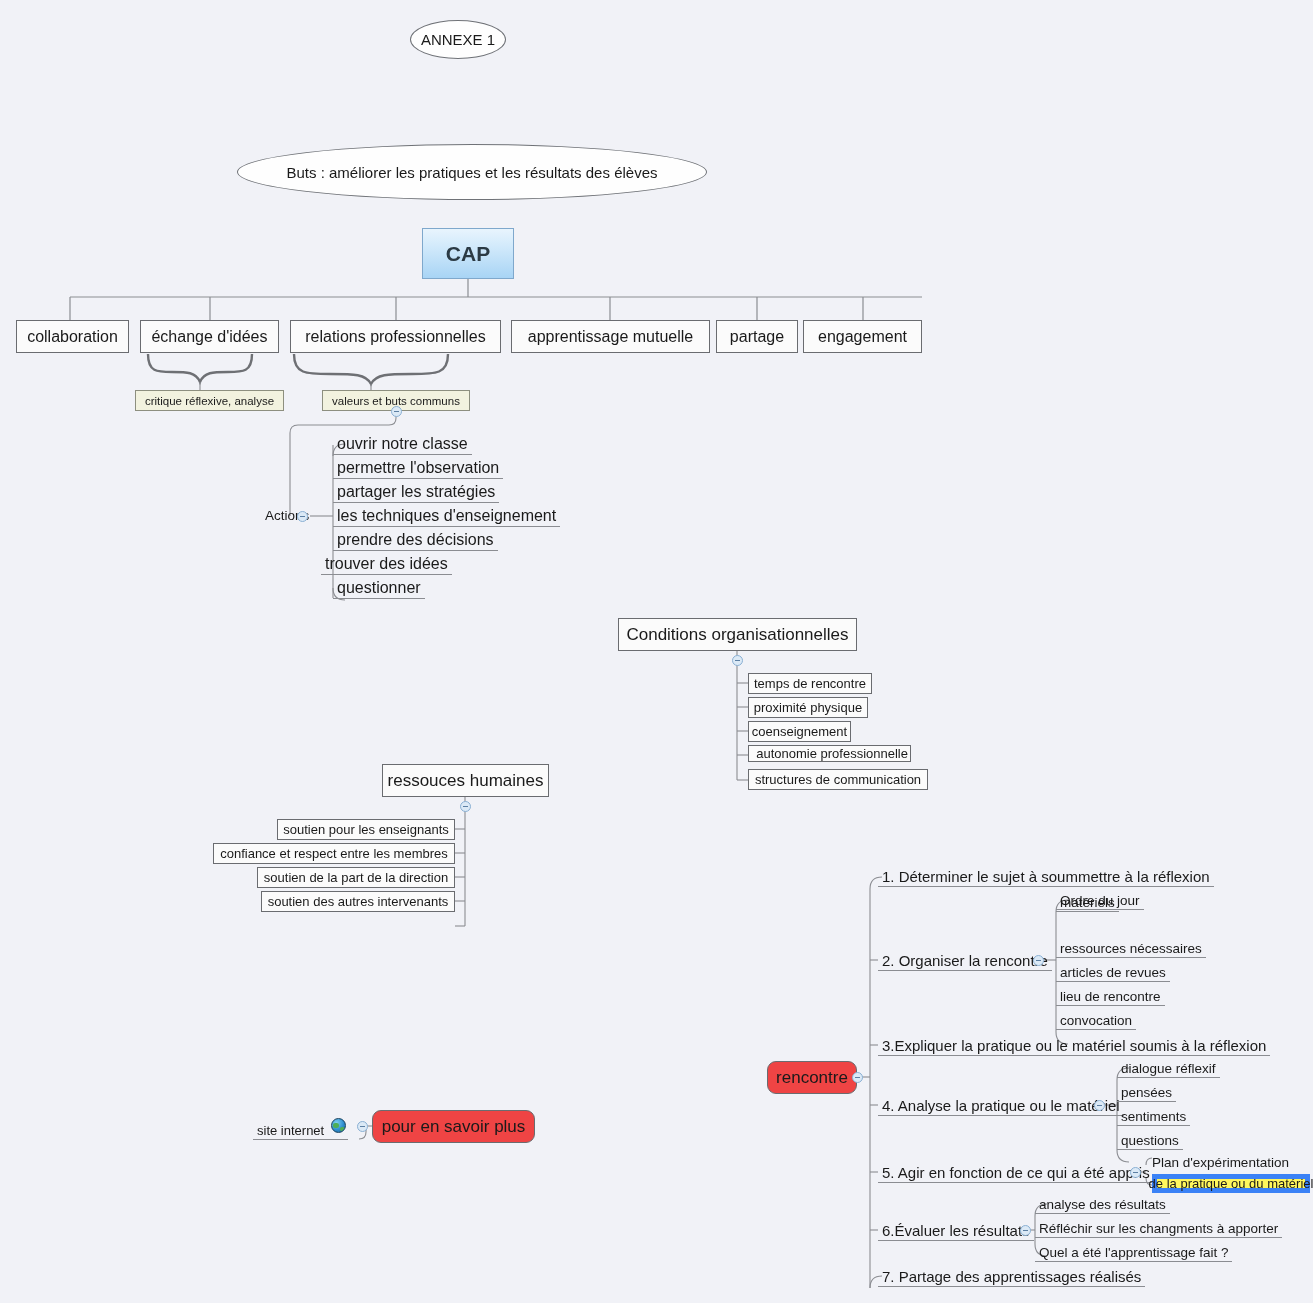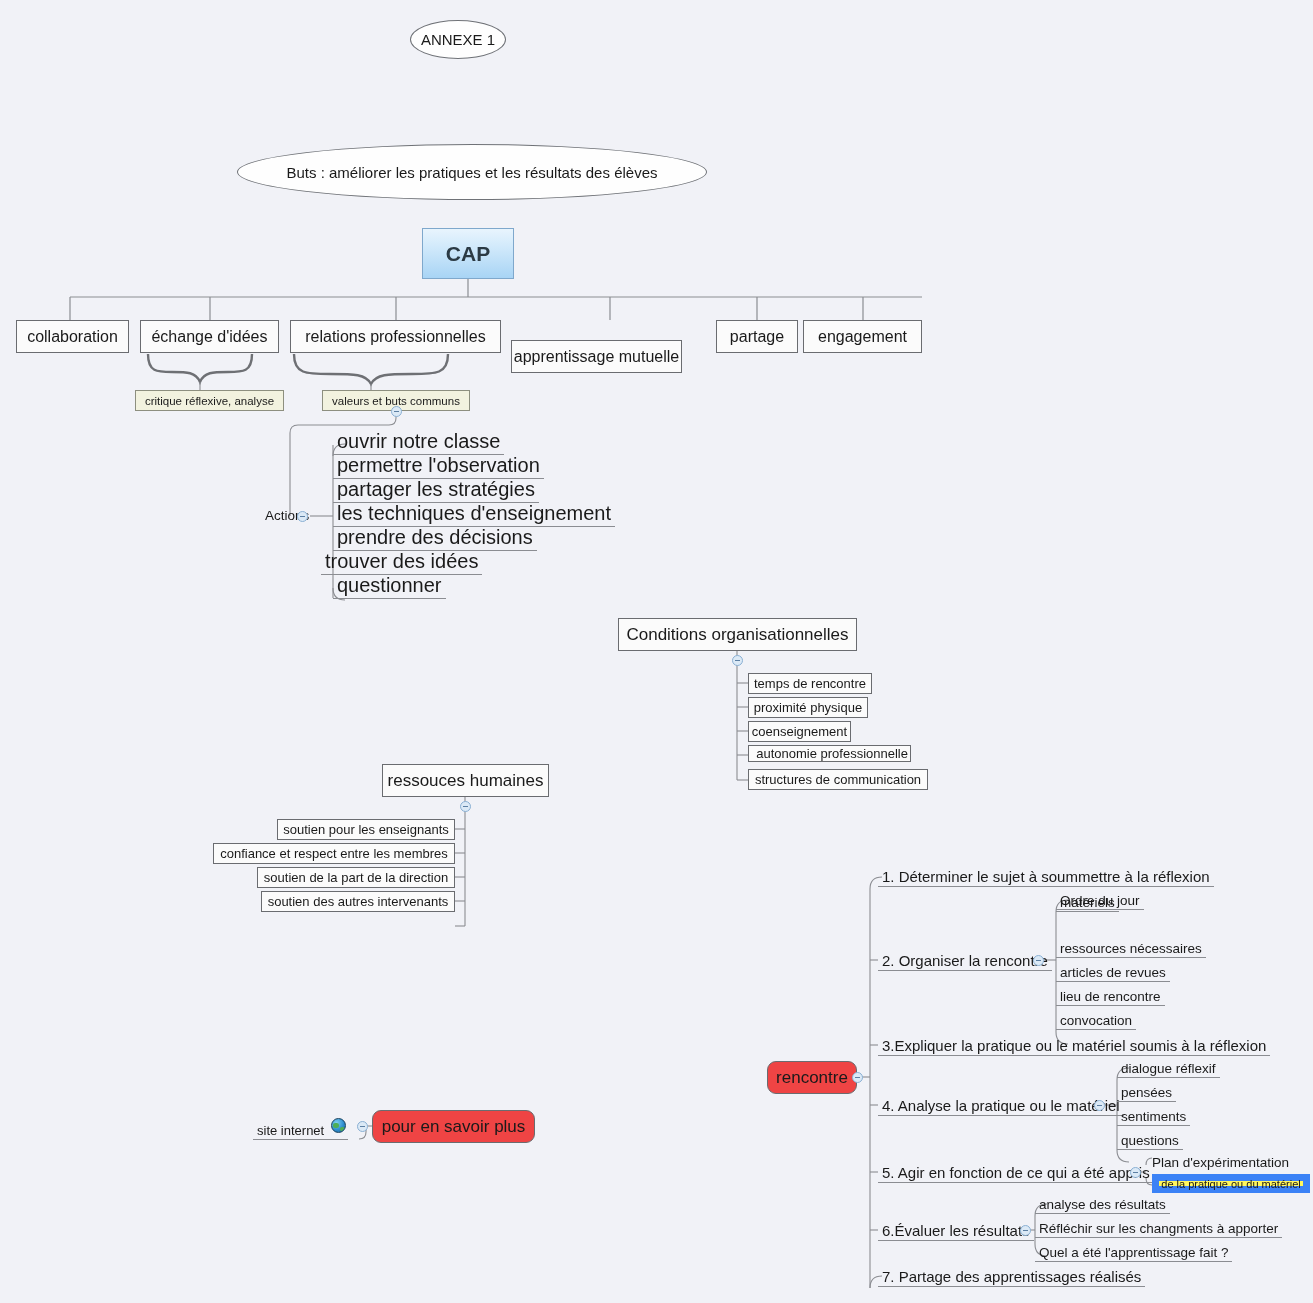--- a/index.html
+++ b/index.html
@@ -42,40 +42,40 @@
 
   .yellowbox{
     border:1px solid #8d8f7f;
     background:#f2f2df;
     display:flex;align-items:center;justify-content:center;
     font-size:11.5px;
     padding:0 6px;
   }
 
   .hilite{
-    border:7px solid #3b82f6;
+    border:5px solid #3b82f6;
     background:#fff75d;
     display:flex;align-items:center;justify-content:center;
-    font-size:11px;
+    font-size:13px;
     padding:0 3px;
   }
 
   .roundnode{
     border:1px solid #6a6c70;
     background:#ef4444;
     border-radius:9px;
     display:flex;align-items:center;justify-content:center;
     font-size:17px;
     padding:0 11px;
   }
 
   
   .uline{
     display:flex;align-items:flex-end;
-    font-size:20px;
+    font-size:16px;
     padding:0 4px 1px 4px;
     border-bottom:1px solid #8b8d92;
   }
   .uline.f15{font-size:15px;}
   .uline.f13{font-size:13.5px;}
 
   
   .toggle{
     position:absolute;width:11px;height:11px;border-radius:50%;
     border:1px solid #8ab0d4;background:#dbe9f6;
@@ -229,21 +229,21 @@
 
   <div class="node boxnode" style="left:16px;top:320px;width:113px;height:33px;">
     <span>collaboration</span>
   </div>
   <div class="node boxnode" style="left:140px;top:320px;width:139px;height:33px;">
     <span>échange d'idées</span>
   </div>
   <div class="node boxnode" style="left:290px;top:320px;width:211px;height:33px;">
     <span>relations professionnelles</span>
   </div>
-  <div class="node boxnode" style="left:511px;top:320px;width:171px;height:33px;margin-top:20px;">
+  <div class="node boxnode" style="left:511px;top:320px;width:199px;height:33px;">
     <span>apprentissage mutuelle</span>
   </div>
   <div class="node boxnode" style="left:716px;top:320px;width:82px;height:33px;">
     <span>partage</span>
   </div>
   <div class="node boxnode" style="left:803px;top:320px;width:119px;height:33px;">
     <span>engagement</span>
   </div>
 
   <div class="node yellowbox" style="left:135px;top:390px;width:149px;height:21px;">

